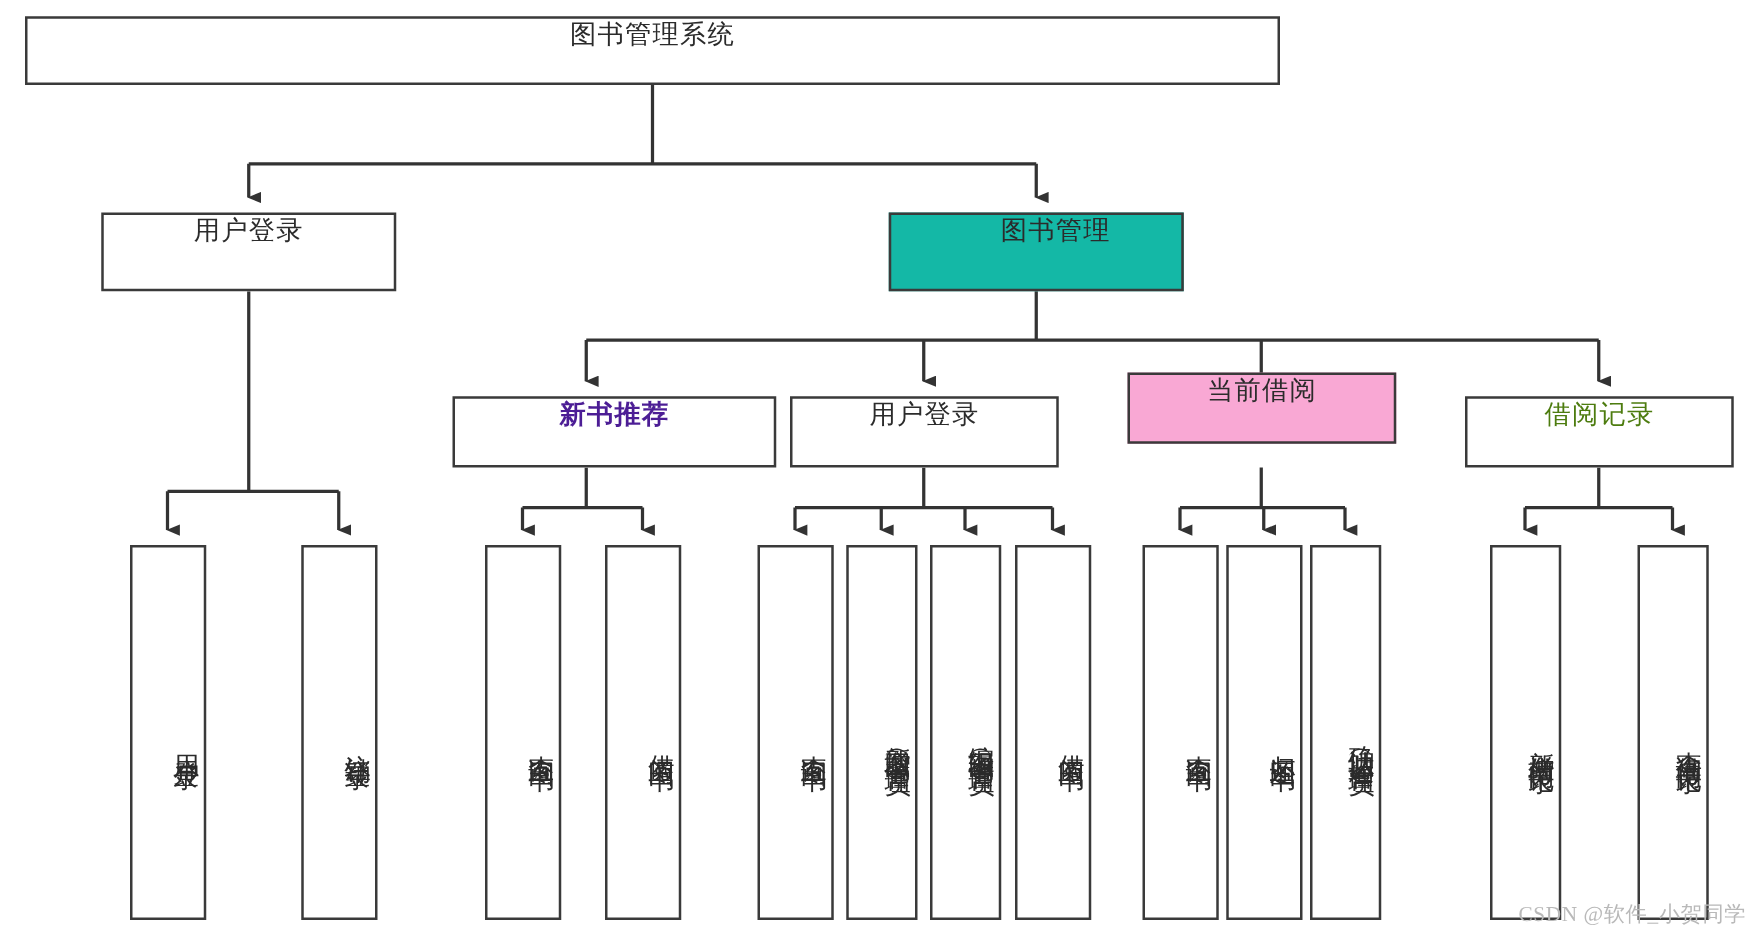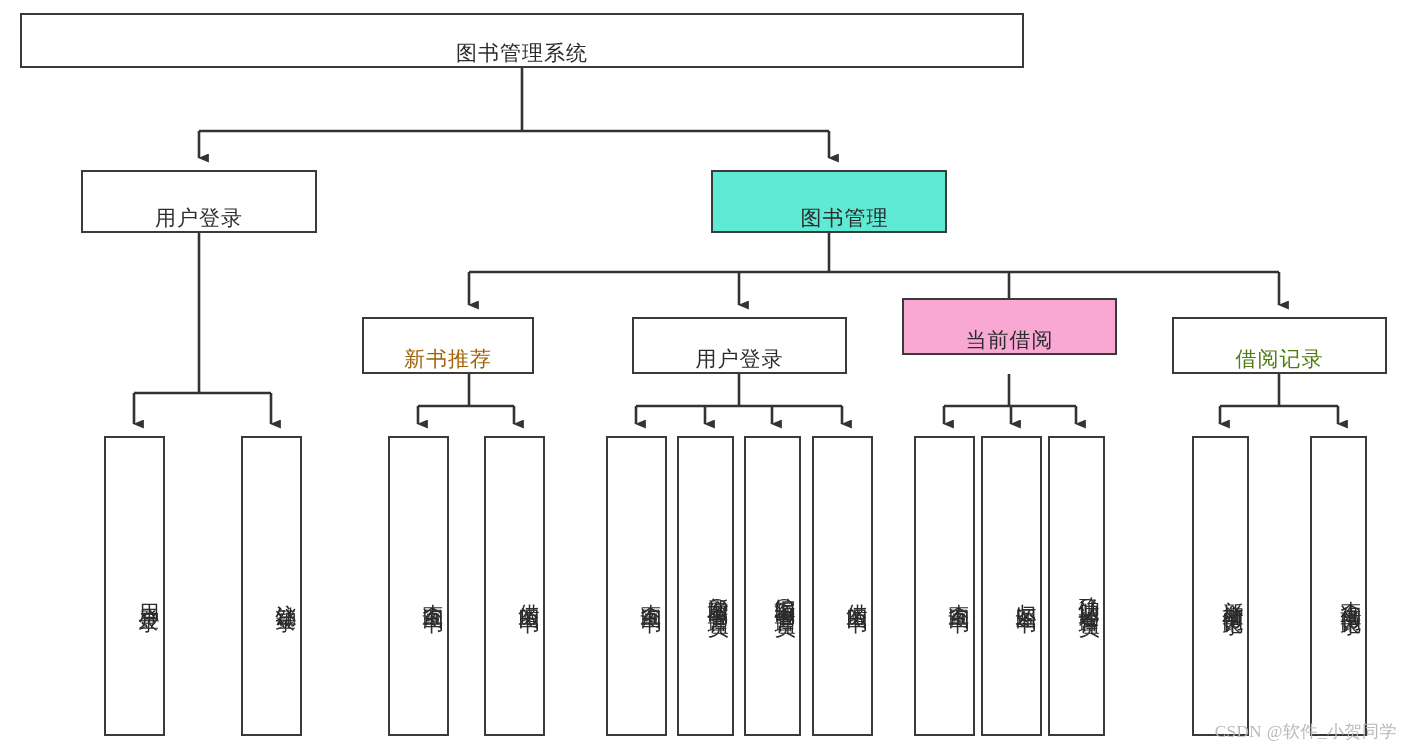--- a/index.html
+++ b/index.html
@@ -22,21 +22,21 @@
     width: 1405px;
     height: 747px;
     pointer-events: none;
   }
   .node {
     position: absolute;
     box-sizing: border-box;
     border: 2.5px solid #3a3a3a;
     background: #ffffff;
     display: flex;
-    align-items: flex-end;
+    align-items: flex-start;
     justify-content: center;
     color: #2b2b2b;
     z-index: 2;
   }
   .node.h {
     font-size: 21px;
     letter-spacing: 1px;
     line-height: 1.2;
   }
   .node.v {
@@ -123,25 +123,25 @@
     </g>
   </svg>
 
   <div class="node h" style="left: 20px; top: 13px; width: 1004px; height: 55px; border-color: rgb(58, 58, 58); background: rgb(255, 255, 255); color: rgb(43, 43, 43);">
     <span class="txt">图书管理系统</span>
   </div>
 
   <div class="node h" style="left: 81px; top: 170px; width: 236px; height: 63px; border-color: rgb(58, 58, 58); background: rgb(255, 255, 255); color: rgb(43, 43, 43);">
     <span class="txt">用户登录</span>
   </div>
-  <div class="node h" style="left: 711px; top: 170px; width: 236px; height: 63px; border-color: rgb(58, 58, 58); background: #5eead4; color: rgb(43, 43, 43); padding-left: 31px;">
+  <div class="node h" style="left: 711px; top: 170px; width: 236px; height: 63px; border-color: rgb(58, 58, 58); background: #14b8a6; color: rgb(43, 43, 43); padding-left: 31px;">
     <span class="txt">图书管理</span>
   </div>
 
-  <div class="node h" style="left: 362px; top: 317px; width: 172px; height: 57px; border-color: rgb(58, 58, 58); background: rgb(255, 255, 255); color: #a16207;">
+  <div class="node h" style="left: 362px; top: 317px; width: 259px; height: 57px; border-color: rgb(58, 58, 58); background: rgb(255, 255, 255); color: #4c1d95; font-weight: bold;">
     <span class="txt">新书推荐</span>
   </div>
   <div class="node h" style="left: 632px; top: 317px; width: 215px; height: 57px; border-color: rgb(58, 58, 58); background: rgb(255, 255, 255); color: rgb(43, 43, 43);">
     <span class="txt">用户登录</span>
   </div>
   <div class="node h" style="left: 902px; top: 298px; width: 215px; height: 57px; border-color: rgb(58, 58, 58); background: #f9a8d4; color: rgb(43, 43, 43);">
     <span class="txt">当前借阅</span>
   </div>
   <div class="node h" style="left: 1172px; top: 317px; width: 215px; height: 57px; border-color: rgb(58, 58, 58); background: rgb(255, 255, 255); color: #4d7c0f;">
     <span class="txt">借阅记录</span>

